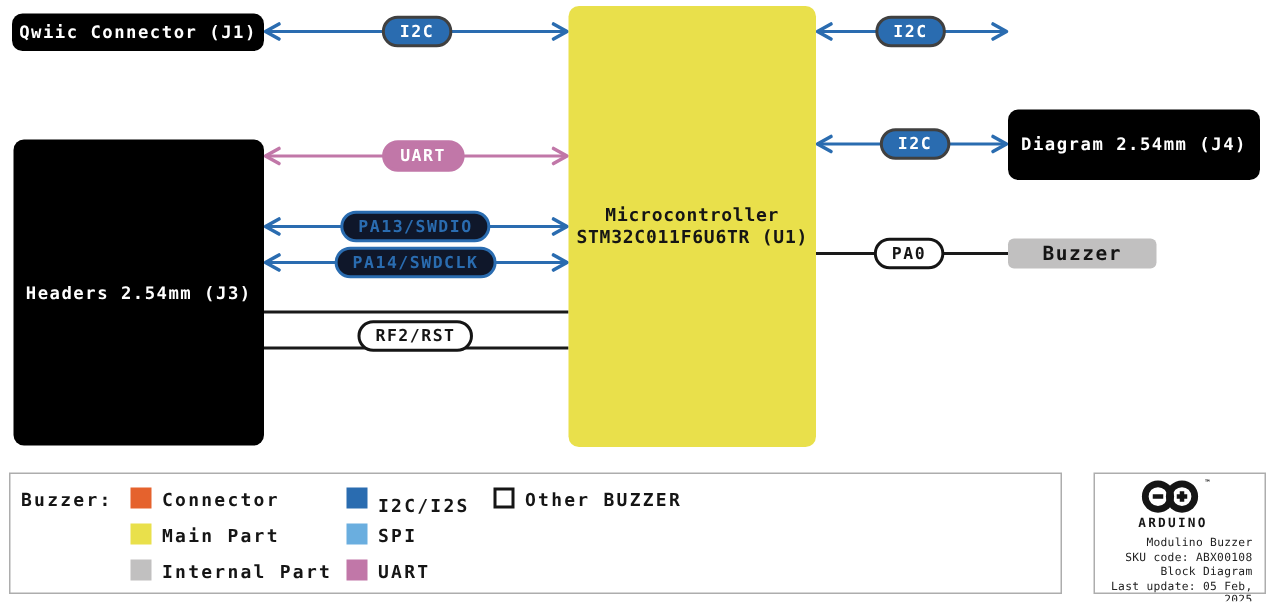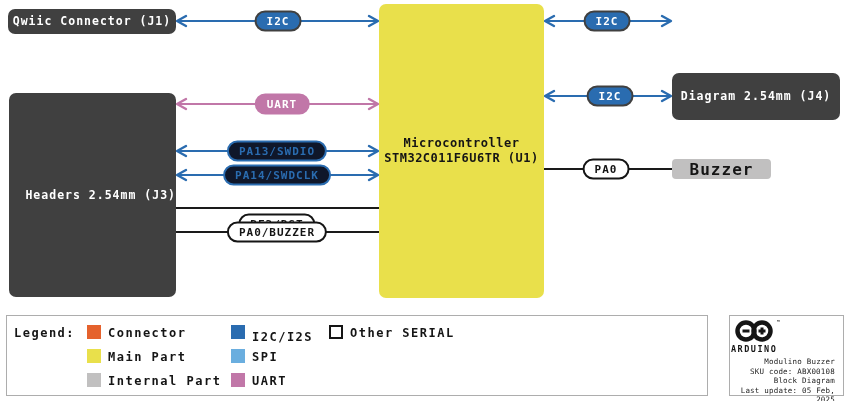--- a/index.html
+++ b/index.html
@@ -3,23 +3,23 @@
 <meta charset="utf-8">
 <style>
   * { box-sizing: border-box; }
   html,body { margin:0; padding:0; background:#ffffff; }
   body { font-family:"DejaVu Sans Mono","Liberation Mono",monospace; }
   .stage { position:relative; width:850px; height:401px; background:#ffffff; overflow:hidden; }
 
   
   .block { position:absolute; display:flex; flex-direction:column; align-items:center; justify-content:center;
            text-align:center; font-weight:bold; border-radius:7px; letter-spacing:1px; line-height:15px; }
-  .blk-orange { background:#404040; color:#ffffff; font-size:11.5px; }
+  .blk-orange { background:#000000; color:#ffffff; font-size:11.5px; }
   .blk-yellow { background:#E9E04B; color:#151515; font-size:12px; }
-  .blk-gray   { background:#C1C0C0; color:#151515; font-size:16px; border-radius:4px; }
+  .blk-gray   { background:#C1C0C0; color:#151515; font-size:13px; border-radius:4px; }
 
   
   .wires { position:absolute; left:0; top:0; width:850px; height:401px; }
   .ln  { fill:none; stroke-width:2; }
   .ah  { fill:none; stroke-width:2.4; stroke-linecap:round; stroke-linejoin:round; }
   .st-blue  { stroke:#2A6CB0; }
   .st-pink  { stroke:#C177A8; }
   .st-black { stroke:#1a1a1a; }
 
   
@@ -36,21 +36,21 @@
   .brand-box  { position:absolute; left:729px; top:315px; width:115px; height:81px;
                 border:1px solid #ADADAD; background:#ffffff; }
   .legend-title { position:absolute; left:14px; top:326px; font-weight:bold; font-size:12px;
                   letter-spacing:1.5px; color:#151515; }
   .swatch { position:absolute; width:14px; height:14px; }
   .swatch-outline { background:#ffffff; border:2px solid #151515; }
   .legend-label { position:absolute; font-weight:bold; font-size:12px; letter-spacing:1.5px; color:#151515; }
 
   
   .brand-inner { position:absolute; left:731px; top:318px; width:110px; height:76px;
-                 display:flex; flex-direction:column; align-items:flex-start; padding-right:6px; }
+                 display:flex; flex-direction:column; align-items:center; padding-right:6px; }
   .brand-logo-row { display:flex; align-items:flex-start; margin-right:2px; }
   .tm { font-size:5px; font-weight:bold; color:#151515; margin-top:1px; }
   .brand-name { font-weight:bold; font-size:8.5px; letter-spacing:1.5px; color:#151515; margin:0 2px 3px 0; }
   .brand-lines { text-align:right; font-size:7.5px; line-height:9.5px; color:#222222; letter-spacing:0.2px; }
 </style>
 </head>
 <body>
 
 <div class="stage">
 
@@ -107,62 +107,61 @@
 
   <div class="block blk-orange" style="left:8px; top:9px; width:168px; height:25px;">
     <span>Qwiic Connector (J1)</span>
   </div>
 
 
   <div class="block blk-orange" style="left:672px; top:73px; width:168px; height:47px;">
     <span>Diagram 2.54mm (J4)</span>
   </div>
 
-  <div class="block blk-orange" style="left:9px; top:93px; width:167px; height:204px;align-items:flex-end;">
+  <div class="block blk-orange" style="left:9px; top:93px; width:167px; height:204px;">
     <span>Headers 2.54mm (J3)</span>
   </div>
 
   <div class="block blk-yellow" style="left:379px; top:4px; width:165px; height:294px; letter-spacing:0.5px;">
     <span>Microcontroller</span>
     <span>STM32C011F6U6TR (U1)</span>
   </div>
 
   <div class="block blk-gray" style="left:672px; top:159px; width:99px; height:20px;">
     <span>Buzzer</span>
   </div>
 
   <div class="pill pill-solid-blue" style="left:278px; top:21px;">I2C</div>
   <div class="pill pill-solid-blue" style="left:607px; top:21px;">I2C</div>
   <div class="pill pill-solid-blue" style="left:610px; top:96px;">I2C</div>
   <div class="pill pill-solid-pink" style="left:282px; top:104px;">UART</div>
   <div class="pill pill-outline-blue" style="left:277px; top:151px;">PA13/SWDIO</div>
   <div class="pill pill-outline-blue" style="left:277px; top:175px;">PA14/SWDCLK</div>
   <div class="pill pill-outline-black" style="left:277px; top:224px;">RF2/RST</div>
-  <div class="pill pill-outline-black" style="left:277px; top:232px;">PA0/BUZZER</div>
   <div class="pill pill-outline-black" style="left:606px; top:169px;">PA0</div>
 
   <div class="legend-box"></div>
-  <div class="legend-title">Legend:</div>
+  <div class="legend-title">Buzzer:</div>
 
   <div class="swatch" style="left: 87px; top: 325px; background: rgb(229, 98, 45);"></div>
   <div class="legend-label" style="left:108px; top:326px;">Connector</div>
   <div class="swatch" style="left: 87px; top: 349px; background: rgb(233, 224, 75);"></div>
   <div class="legend-label" style="left:108px; top:350px;">Main Part</div>
   <div class="swatch" style="left: 87px; top: 373px; background: rgb(193, 192, 192);"></div>
   <div class="legend-label" style="left:108px; top:374px;">Internal Part</div>
 
   <div class="swatch" style="left: 231px; top: 325px; background: rgb(42, 108, 176);"></div>
   <div class="legend-label" style="left:252px; top:330px;">I2C/I2S</div>
   <div class="swatch" style="left: 231px; top: 349px; background: rgb(106, 174, 223);"></div>
   <div class="legend-label" style="left:252px; top:350px;">SPI</div>
   <div class="swatch" style="left: 231px; top: 373px; background: rgb(193, 119, 168);"></div>
   <div class="legend-label" style="left:252px; top:374px;">UART</div>
 
   <div class="swatch swatch-outline" style="left:329px; top:325px;"></div>
-  <div class="legend-label" style="left:350px; top:326px;">Other SERIAL</div>
+  <div class="legend-label" style="left:350px; top:326px;">Other BUZZER</div>
 
   <div class="brand-box"></div>
   <div class="brand-inner">
     <div class="brand-logo-row">
       <svg width="46" height="26" viewBox="0 0 84 52">
         <circle cx="26" cy="26" r="17" fill="none" stroke="#151515" stroke-width="9"></circle>
         <circle cx="58" cy="26" r="17" fill="none" stroke="#151515" stroke-width="9"></circle>
         <rect x="19" y="23" width="14" height="6" fill="#151515"></rect>
         <rect x="51" y="23" width="14" height="6" fill="#151515"></rect>
         <rect x="55" y="19" width="6" height="14" fill="#151515"></rect>

